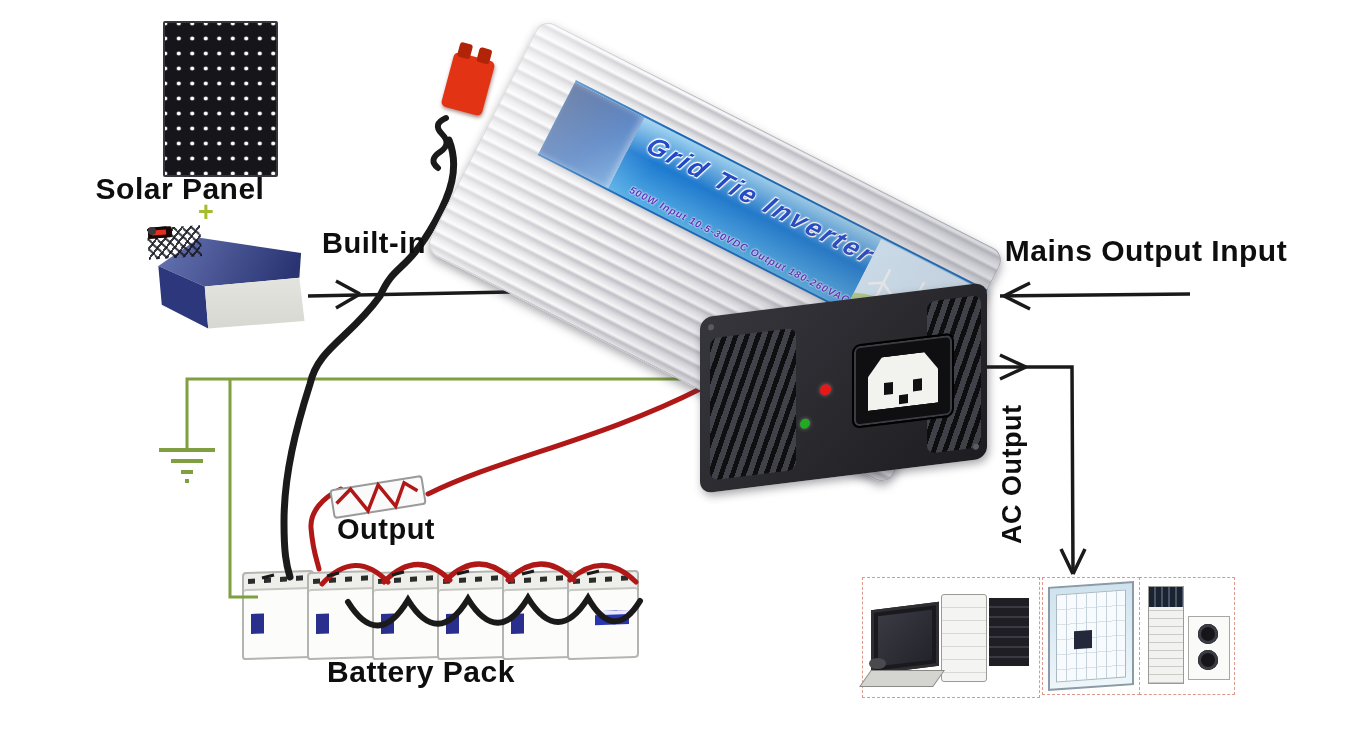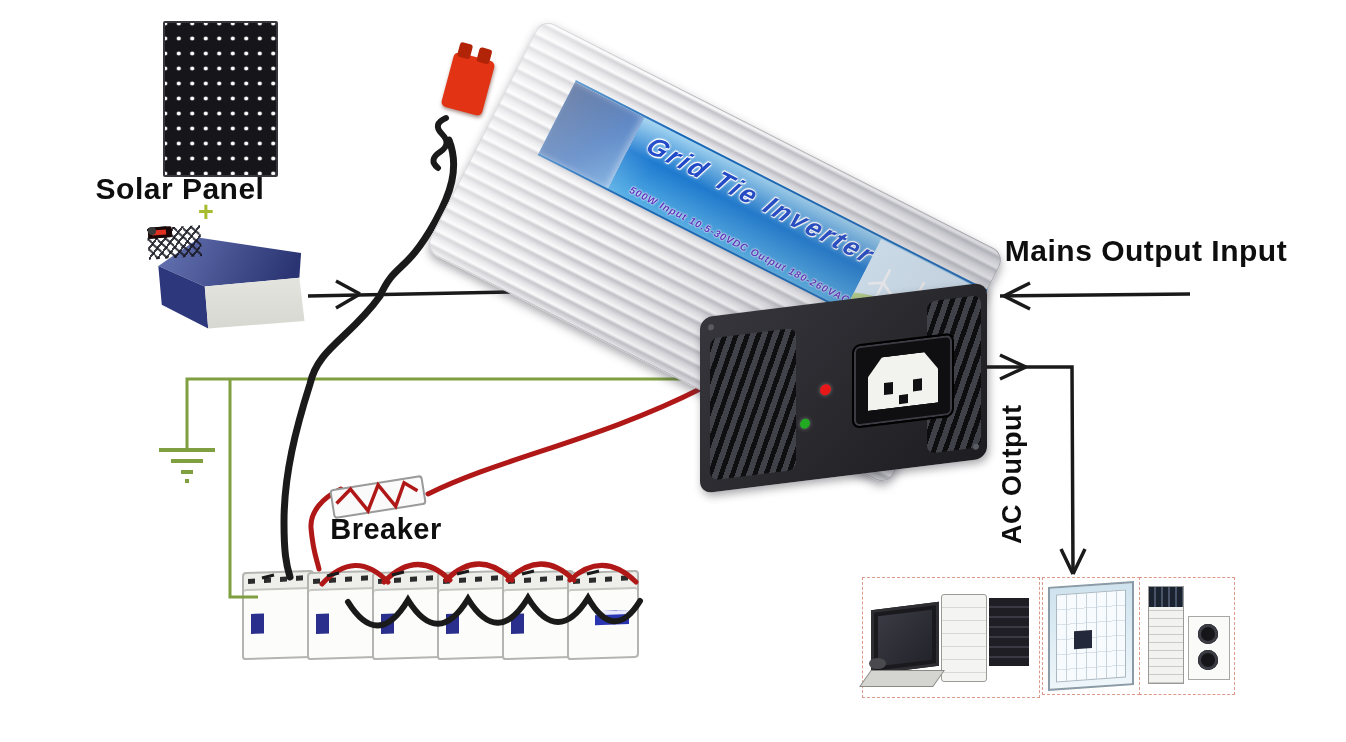--- a/index.html
+++ b/index.html
@@ -182,20 +182,21 @@
     <div class="mppt-left"></div>
     <div class="mppt-front"></div>
     <div class="mppt-logo"></div>
     <div class="mppt-vent"></div>
     <div class="mppt-conn"></div>
     <div class="mppt-disp">
         <div></div>
       </div>
     <div class="mppt-knob"></div>
   </div>
+  <div class="label lbl-builtin">Built-in</div>
 
   <div class="inverter">
     <div class="inv-body">
       <div class="stripe">
         <div class="stripe-photo"></div>
         <span class="stripe-title">Grid Tie Inverter</span>
         <span class="stripe-sub">500W Input 10.5-30VDC Output 180-260VAC</span>
         <svg class="windfarm" viewBox="0 0 118 78">
           <rect x="0" y="0" width="118" height="78" fill="#ddeffc"></rect>
           <path d="M0,60 Q40,44 118,52 L118,78 L0,78 Z" fill="#bcd98a"></path>
@@ -223,21 +224,21 @@
       <span class="screw sc2"></span>
     </div>
     <div class="inv-connector" style="background: rgb(226, 52, 20);">
       <span class="prong pr1"></span>
       <span class="prong pr2"></span>
     </div>
   </div>
 
   <div class="label lbl-mains">Mains Output Input</div>
   <div class="label lbl-acout">AC Output</div>
-  <div class="label lbl-breaker">Breaker</div>
+  <div class="label lbl-breaker">Output</div>
 
   <div class="batteries">
     <div class="battery" style="left:0px">
       <div class="bat-dash"></div>
       <div class="bat-chip"></div>
       </div>
     <div class="battery" style="left:65px">
       <div class="bat-dash"></div>
       <div class="bat-chip"></div>
       </div>
@@ -251,20 +252,21 @@
       </div>
     <div class="battery" style="left:260px">
       <div class="bat-dash"></div>
       <div class="bat-chip"></div>
       </div>
     <div class="battery" style="left:325px">
       <div class="bat-dash"></div>
       <div class="bat-stripe"></div>
       </div>
   </div>
+  <div class="label lbl-battery">Battery Pack</div>
 
   <div class="appliance app1">
     <div class="monitor">
         <div></div>
       </div>
     <div class="tower"></div>
     <div class="case2"></div>
     <div class="keyboard"></div>
     <div class="mouse"></div>
   </div>

